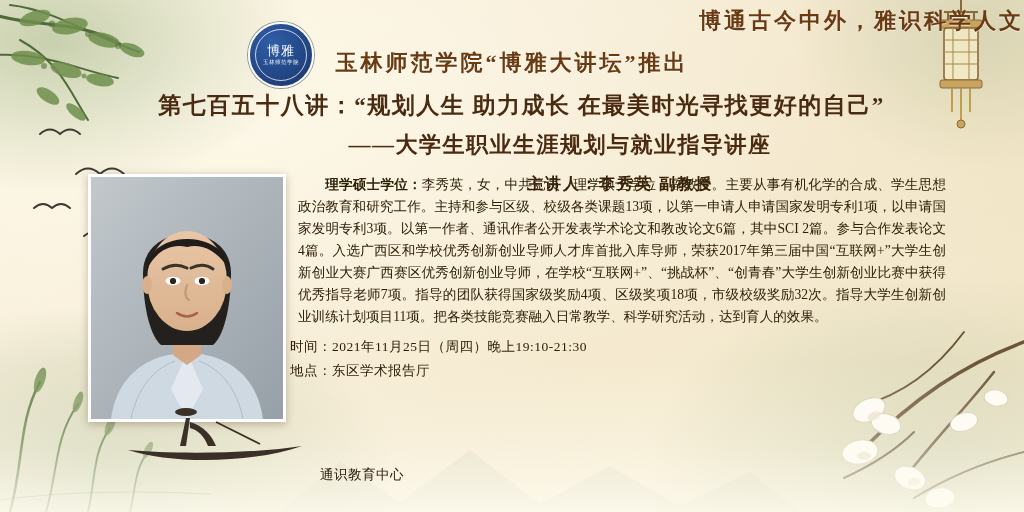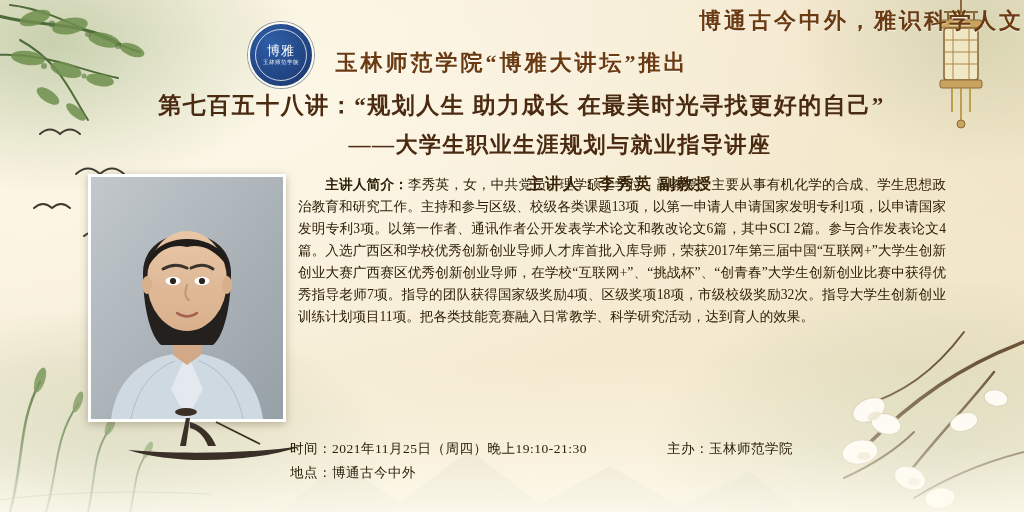--- a/index.html
+++ b/index.html
@@ -163,20 +163,21 @@
   
   .footer {
     position: absolute;
     left: 290px; bottom: 24px;
     width: 680px;
     display: flex;
     justify-content: flex-start;
     gap: 80px;
     font-size: 13.5px;
     color: #2f2008;
+    flex-direction: column;
   }
   .foot-left div { margin-bottom: 6px; letter-spacing: 0.5px; }
   .foot-right { text-align: left; }
   .foot-right div { margin-bottom: 4px; letter-spacing: 0.5px; }
   .foot-right .indent { padding-left: 30px; }
 
   
   .boat { position: absolute; left: 120px; bottom: 44px; width: 190px; height: 80px; }
 </style>
 </head>
@@ -358,33 +359,33 @@
     </g>
     <g stroke="#3a3027" stroke-width="1.6" fill="none">
       <path d="M96 34 L 140 56"></path>
     </g>
   </svg>
 
   <div class="speaker-title">主讲人：李秀英  副教授</div>
 
   <div class="body-block">
     <p>
-      <span class="lead">主讲人简介：</span><span>李秀英，女，中共党员，理学硕士学位，副教授。主要从事有机化学的合成、学生思想政治教育和研究工作。主持和参与区级、校级各类课题13项，以第一申请人申请国家发明专利1项，以申请国家发明专利3项。以第一作者、通讯作者公开发表学术论文和教改论文6篇，其中SCI 2篇。参与合作发表论文4篇。入选广西区和学校优秀创新创业导师人才库首批入库导师，荣获2017年第三届中国“互联网+”大学生创新创业大赛广西赛区优秀创新创业导师，在学校“互联网+”、“挑战杯”、“创青春”大学生创新创业比赛中获得优秀指导老师7项。指导的团队获得国家级奖励4项、区级奖项18项，市级校级奖励32次。指导大学生创新创业训练计划项目11项。把各类技能竞赛融入日常教学、科学研究活动，达到育人的效果。</span>
+      <span class="lead">理学硕士学位：</span><span>李秀英，女，中共党员，理学硕士学位，副教授。主要从事有机化学的合成、学生思想政治教育和研究工作。主持和参与区级、校级各类课题13项，以第一申请人申请国家发明专利1项，以申请国家发明专利3项。以第一作者、通讯作者公开发表学术论文和教改论文6篇，其中SCI 2篇。参与合作发表论文4篇。入选广西区和学校优秀创新创业导师人才库首批入库导师，荣获2017年第三届中国“互联网+”大学生创新创业大赛广西赛区优秀创新创业导师，在学校“互联网+”、“挑战杯”、“创青春”大学生创新创业比赛中获得优秀指导老师7项。指导的团队获得国家级奖励4项、区级奖项18项，市级校级奖励32次。指导大学生创新创业训练计划项目11项。把各类技能竞赛融入日常教学、科学研究活动，达到育人的效果。</span>
     </p>
   </div>
 
   <div class="footer">
     <div class="foot-left">
       <div>
         <span>时间：</span><span>2021年11月25日（周四）晚上19:10-21:30</span>
       </div>
       <div>
-        <span>地点：</span><span>博通古今中外</span>
+        <span>地点：</span><span>东区学术报告厅</span>
       </div>
     </div>
     <div class="foot-right">
-      <div>
-        <span>主办：</span><span>玉林师范学院</span>
+      <div class="indent">
+        <span>通识教育中心</span>
       </div>
     </div>
   </div>
 
 </div>
 
 </body></html>

